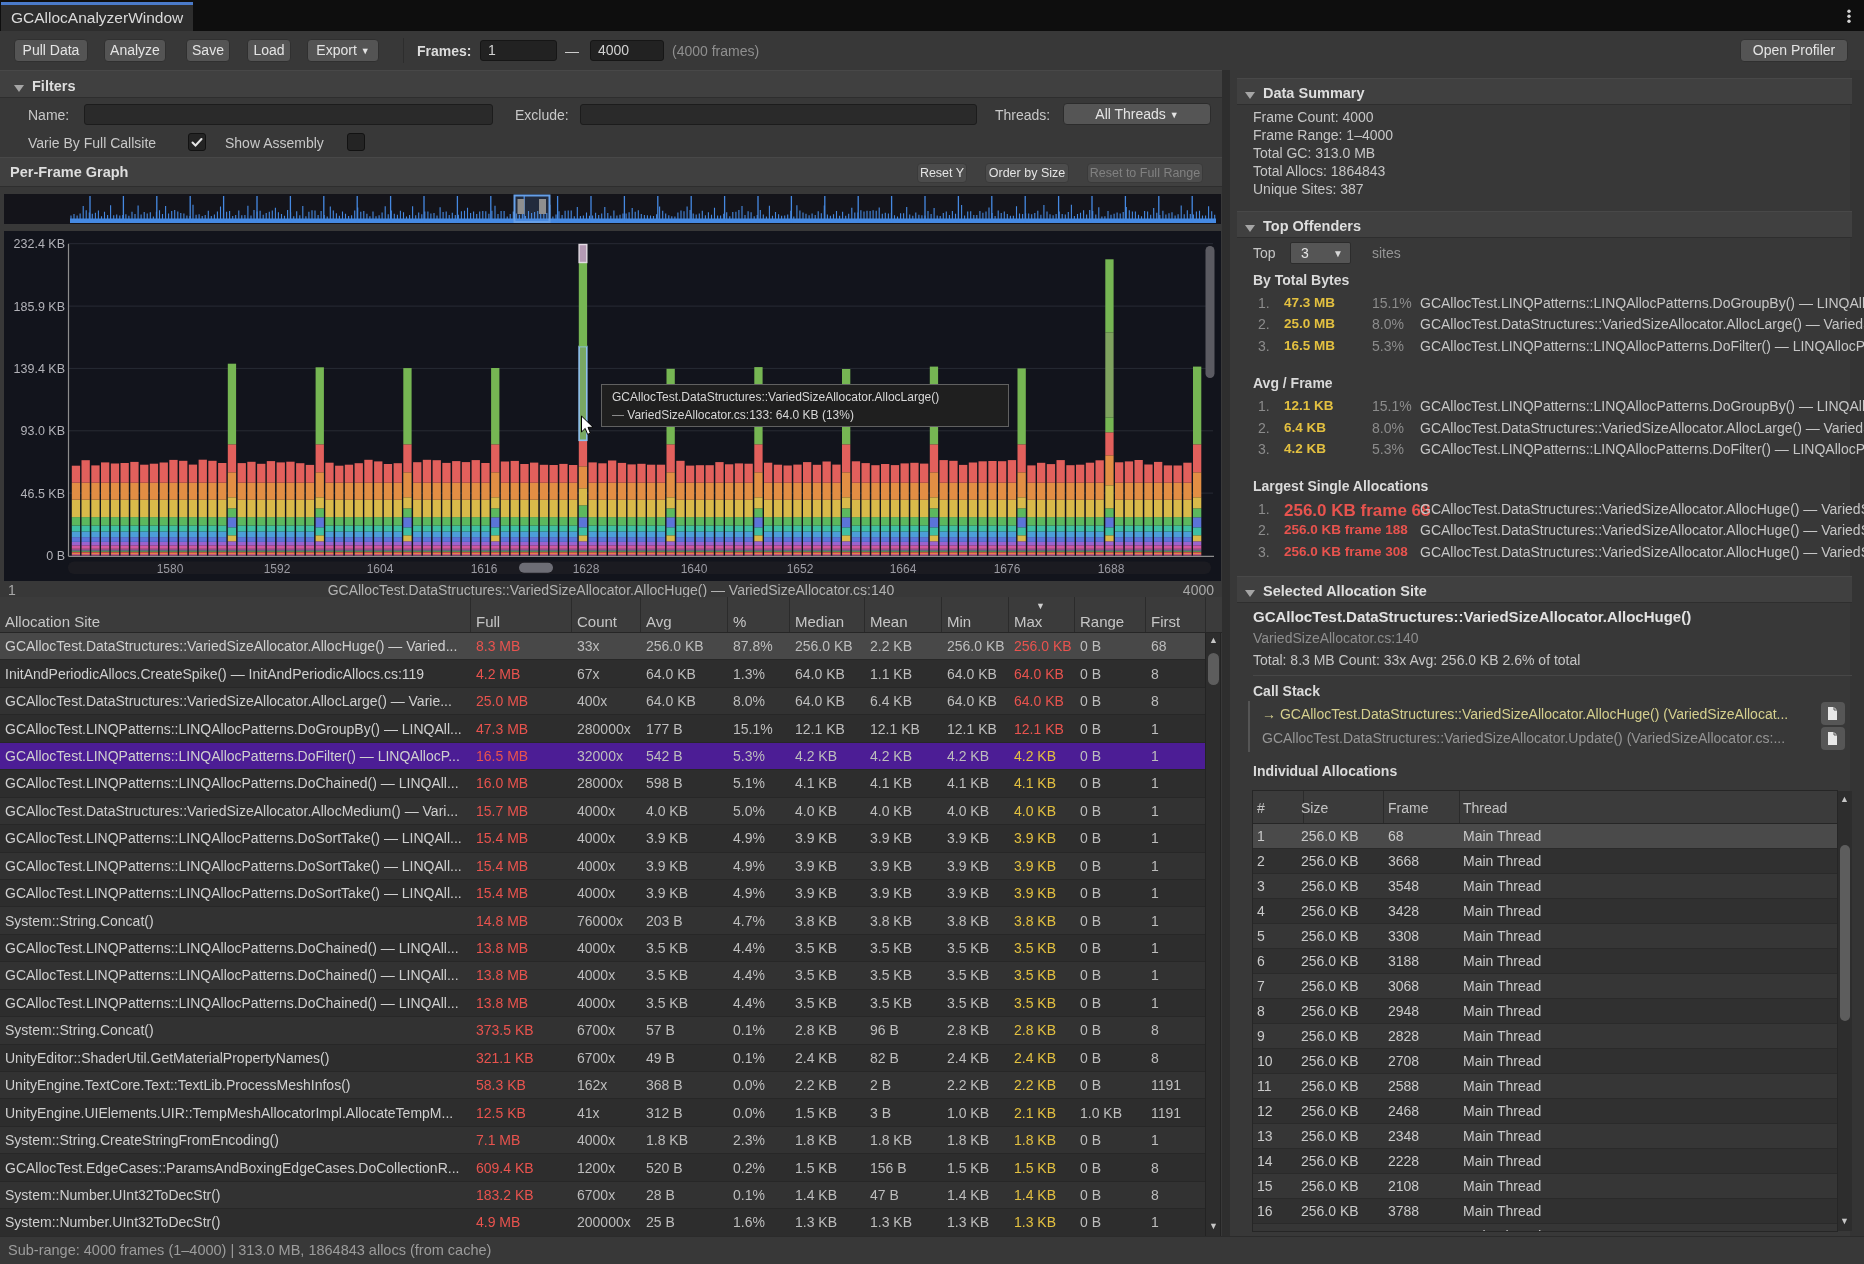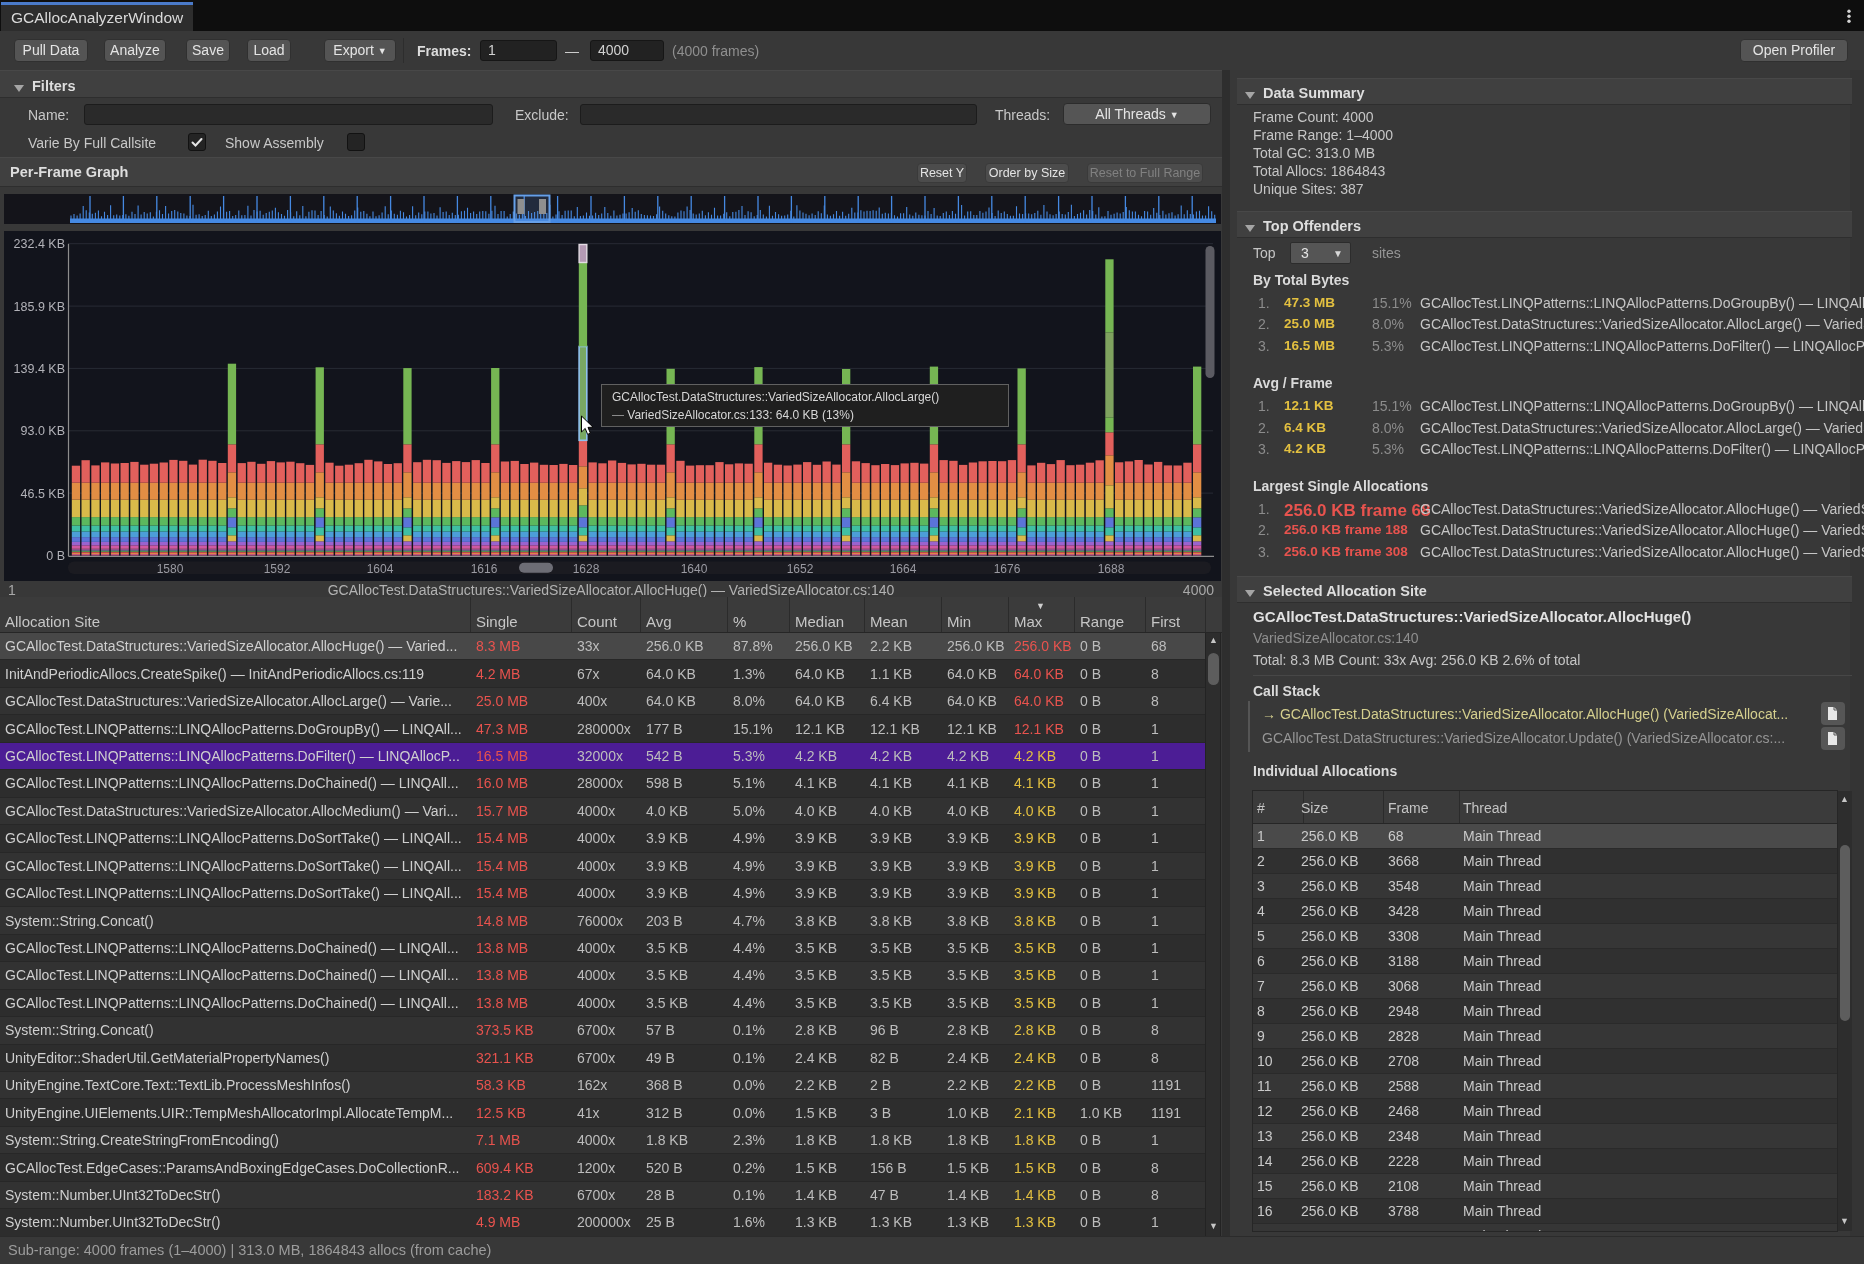--- a/index.html
+++ b/index.html
@@ -32,21 +32,21 @@
       <circle cx="4" cy="7.2" r="1.7" fill="#d4d4d4"></circle>
       <circle cx="4" cy="12.2" r="1.7" fill="#d4d4d4"></circle>
   </svg>
 </div>
 
 <div class="abs" style="left:0;top:31px;width:1864px;height:39px;background:#383838">
   <div class="btn" style="left:14px;top:8px;width:74px">Pull Data</div>
   <div class="btn" style="left:104px;top:8px;width:62px">Analyze</div>
   <div class="btn" style="left:186px;top:8px;width:44px">Save</div>
   <div class="btn" style="left:247px;top:8px;width:44px">Load</div>
-  <div class="btn" style="left:324px;top:8px;width:72px">Export <span style="font-size:9px;position:relative;top:-1px">▼</span></div>
+  <div class="btn" style="left:307px;top:8px;width:72px">Export <span style="font-size:9px;position:relative;top:-1px">▼</span></div>
   <div class="abs" style="left:403px;top:7px;width:1px;height:25px;background:#2d2d2d"></div>
   <span class="abs" style="left:417px;top:12px;font-weight:bold;color:#dcdcdc">Frames:</span>
   <div class="inp" style="left:480px;top:9px;width:77px;background:#222;border-color:#161616">1</div>
   <span class="abs" style="left:565px;top:12px;color:#cccccc">—</span>
   <div class="inp" style="left:590px;top:9px;width:74px;background:#222;border-color:#161616">4000</div>
   <span class="abs" style="left:672px;top:12px;color:#8f8f8f">(4000 frames)</span>
   <div class="btn" style="left:1740px;top:8px;width:108px">Open Profiler</div>
 </div>
 
 <div class="band" style="left:0;top:70px;width:1222px;height:28px">
@@ -548,21 +548,21 @@
     <i class="vs" style="left:640px"></i>
     <i class="vs" style="left:727px"></i>
     <i class="vs" style="left:789px"></i>
     <i class="vs" style="left:864px"></i>
     <i class="vs" style="left:941px"></i>
     <i class="vs" style="left:1008px"></i>
     <i class="vs" style="left:1074px"></i>
     <i class="vs" style="left:1145px"></i>
     <i class="vs" style="left:1205px"></i>
   <span class="c" style="left:5px">Allocation Site</span>
-    <span class="c" style="left:476px">Single</span>
+    <span class="c" style="left:476px">Full</span>
     <span class="c" style="left:577px">Count</span>
     <span class="c" style="left:646px">Avg</span>
     <span class="c" style="left:733px">%</span>
     <span class="c" style="left:795px">Median</span>
     <span class="c" style="left:870px">Mean</span>
     <span class="c" style="left:947px">Min</span>
     <span class="c" style="left:1014px">Max</span>
     <span class="c" style="left:1080px">Range</span>
     <span class="c" style="left:1151px">First</span>
   <span class="abs" style="left:1036px;top:4px;font-size:9px;color:#cfcfcf">▼</span>

